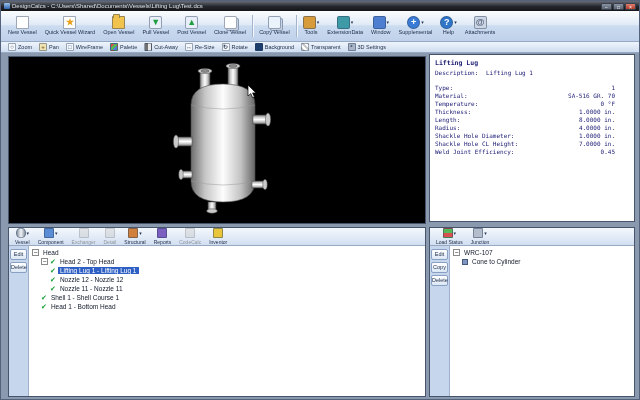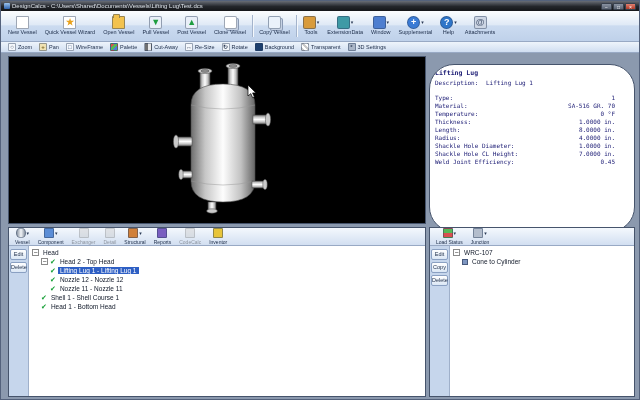--- a/index.html
+++ b/index.html
@@ -42,21 +42,21 @@
   
   .toolbar-view { height:11px; display:flex; align-items:center; gap:1px; padding:0 4px; background:linear-gradient(#eef4fb,#d0def1); border-bottom:1px solid #98a9c4; }
   .tv-item { display:flex; flex-direction:row; align-items:center; gap:2px; padding:0 3px; font-size:5.5px; color:#1c2c48; white-space:nowrap; }
   .tv-item .tb-label { margin:0; }
 
   
   .main { position:absolute; top:53px; left:0; width:640px; bottom:0; background:#8b99ae; }
   .viewport { position:absolute; left:7px; top:2px; width:418px; height:168px; background:#000; border:1px solid #46546c; }
   .cursor { position:absolute; left:238px; top:28px; }
   .panel { position:absolute; border:1px solid #46546c; }
-  .details { left:428px; top:10px; width:206px; height:168px; background:#fff; padding:4px 5px; font-family:"DejaVu Sans Mono", monospace; font-size:6px; color:#1b1b74; overflow:hidden;border-radius:25px; }
+  .details { left:428px; top:0; width:206px; height:168px; background:#fff; padding:4px 5px; font-family:"DejaVu Sans Mono", monospace; font-size:6px; color:#1b1b74; overflow:hidden; }
   .rpt-title { font-weight:bold; font-size:6.5px; line-height:9px; }
   .rpt-desc { line-height:9px; margin-bottom:7px; }
   .rpt-desc span + span { margin-left:4px; }
   .rpt-row { display:flex; line-height:8px; }
   .rpt-value { margin-left:auto; text-align:right; padding-right:14px; }
 
   .bl { left:7px; top:173px; width:418px; height:170px; background:#d5e1f2; display:flex; flex-direction:column; }
   .br { left:428px; top:173px; width:206px; height:170px; background:#d5e1f2; display:flex; flex-direction:column; }
   .sub-toolbar { height:18px; flex:none; display:flex; align-items:center; gap:2px; padding:1px 3px; background:linear-gradient(#f4f8fd,#d2dff1); border-bottom:1px solid #98a9c4; }
   .bl-item { display:flex; flex-direction:column; align-items:center; gap:1px; padding:0 3px; font-size:5px; color:#1c2c48; white-space:nowrap; }

